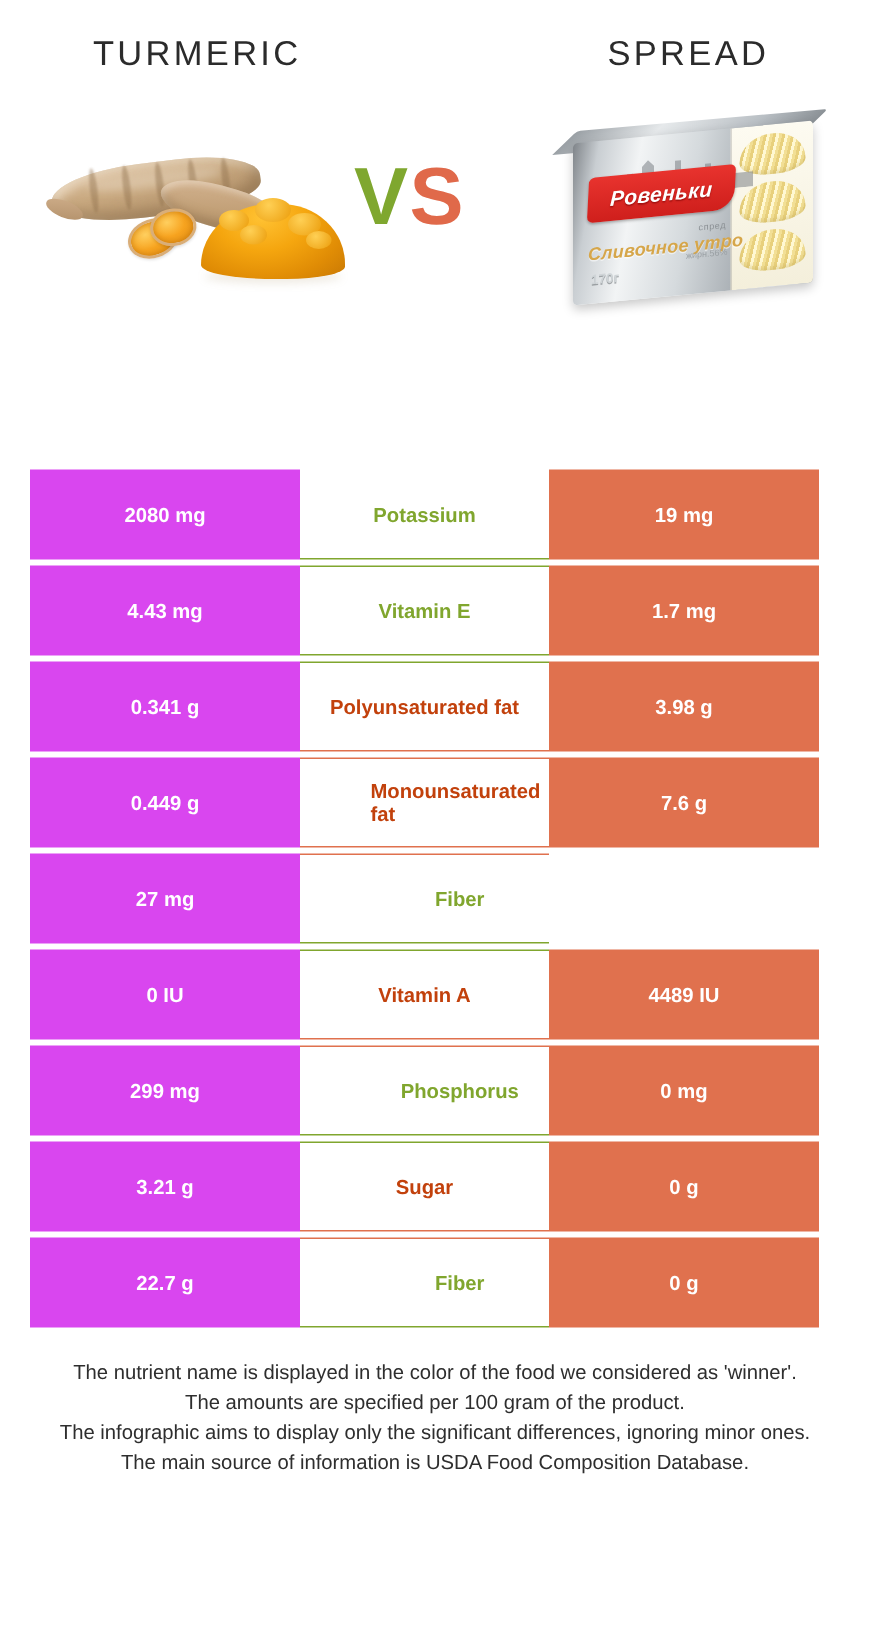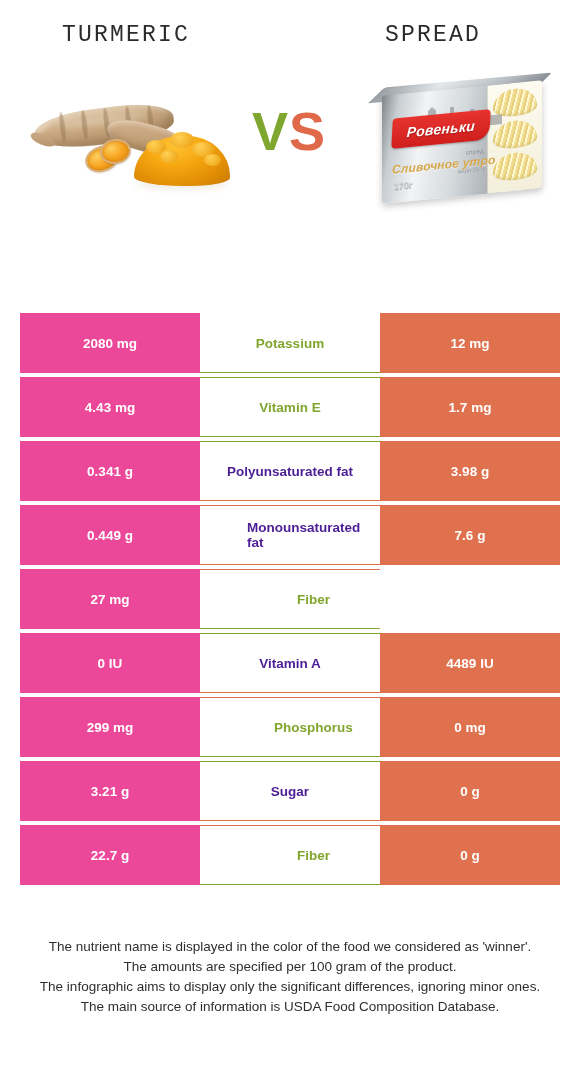--- a/index.html
+++ b/index.html
@@ -17,30 +17,30 @@
   }
 
   
   .header {
     height: 62px;
     position: relative;
   }
   .food-title {
     position: absolute;
     top: 22px;
-    font-family: Liberation Mono, monospace;
+    font-family: Liberation Sans, sans-serif;
     font-size: 23px;
     font-weight: 300;
     letter-spacing: 2.2px;
     color: #2b2b2b;
     text-transform: uppercase;
     white-space: nowrap;
   }
   .food-title.left  { left: 62px; }
-  .food-title.right { left: 385px; }
+  .food-title.right { left: 405px; }
 
   
   .images-row {
     position: relative;
     height: 225px;
   }
 
   
   .turmeric-art {
     position: absolute;
@@ -128,21 +128,21 @@
     left: 2px; bottom: -3px;
     width: 92px; height: 9px;
     border-radius: 50%;
     background: rgba(140,110,60,.14);
     filter: blur(3px);
   }
 
   
   .vs {
     position: absolute;
-    left: 252px;
+    left: 236px;
     top: 38px;
     font-size: 54px;
     font-weight: 700;
     letter-spacing: 1px;
     font-family: "Liberation Sans", sans-serif;
   }
   .vs .v { color: #7FA72F; }
   .vs .s { color: #E0694A; }
 
   
@@ -269,59 +269,58 @@
   .cell {
     display: flex;
     align-items: center;
     justify-content: center;
     font-size: 13.5px;
     box-sizing: border-box;
   }
   .cell.left {
     width: 180px;
     margin-left: 20px;
-    background: #ec4899;
+    background: #d946ef;
     color: #ffffff;
     font-weight: 600;
   }
   .cell.name {
-    width: 180px;
+    width: 166px;
     background: #ffffff;
     font-weight: 700;
     font-size: 13.5px;
     border-top: 1px solid transparent;
     border-bottom: 1px solid transparent;
   }
   .cell.right {
     width: 180px;
     background: #E0714E;
     color: #ffffff;
     font-weight: 600;
   }
   .name.win-green  { color: #80A62E; }
-  .name.win-orange { color: #4c1d95; }
+  .name.win-orange { color: #c2410c; }
   .name.bb-green   { border-bottom-color: #80A62E; }
   .name.bb-orange  { border-bottom-color: #E0714E; }
   .name.bt-green   { border-top-color: #80A62E; }
   .name.bt-orange  { border-top-color: #E0714E; padding-left: 47px; }
 
   
   .footer {
     position: absolute;
     left: 0;
     top: 905px;
     width: 580px;
     text-align: center;
     font-family: "Liberation Sans", sans-serif;
     font-size: 13.5px;
     line-height: 20px;
     color: #2e2e2e;
     padding: 0 26px;
     box-sizing: border-box;
-    margin-top: 32px;
   }
 </style>
 </head>
 <body>
 
 <div class="header">
   <div class="food-title left">TURMERIC</div>
   <div class="food-title right">SPREAD</div>
 </div>
 
@@ -372,21 +371,21 @@
       <div class="pkg-fat">жирн.56%</div>
       <div class="pkg-weight">170г</div>
     </div>
   </div>
 </div>
 
 <div class="table">
     <div class="row">
       <div class="cell left">2080 mg</div>
       <div class="cell name win-green bb-green">Potassium</div>
-      <div class="cell right">12 mg</div>
+      <div class="cell right">19 mg</div>
     </div>
     <div class="row">
       <div class="cell left">4.43 mg</div>
       <div class="cell name win-green bb-green bt-green">Vitamin E</div>
       <div class="cell right">1.7 mg</div>
     </div>
     <div class="row">
       <div class="cell left">0.341 g</div>
       <div class="cell name win-orange bb-orange bt-green">Polyunsaturated fat</div>
       <div class="cell right">3.98 g</div>

